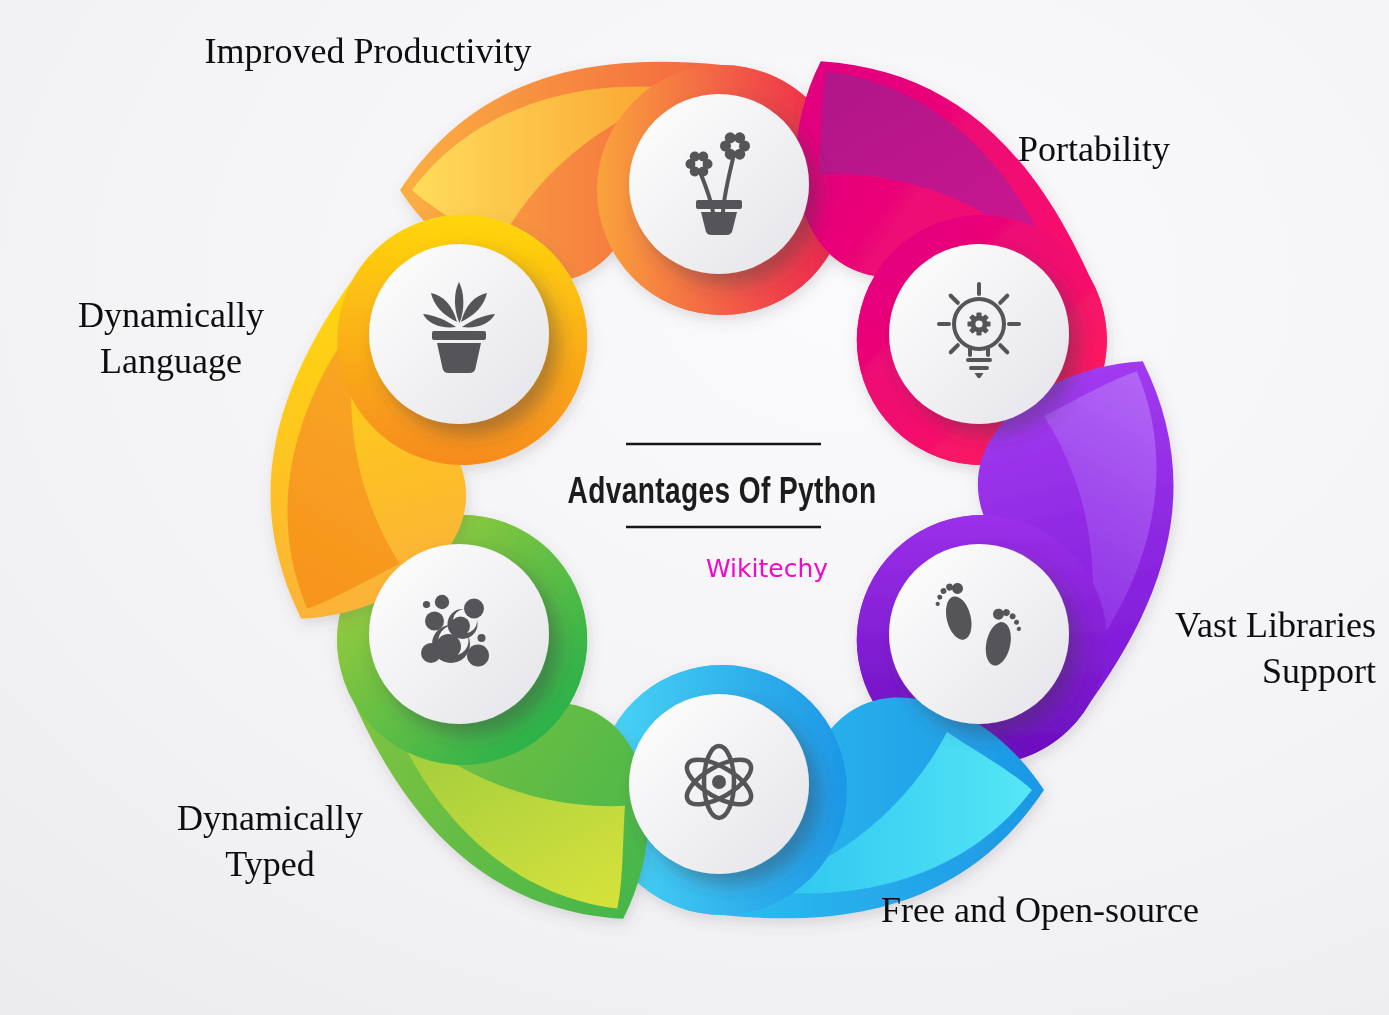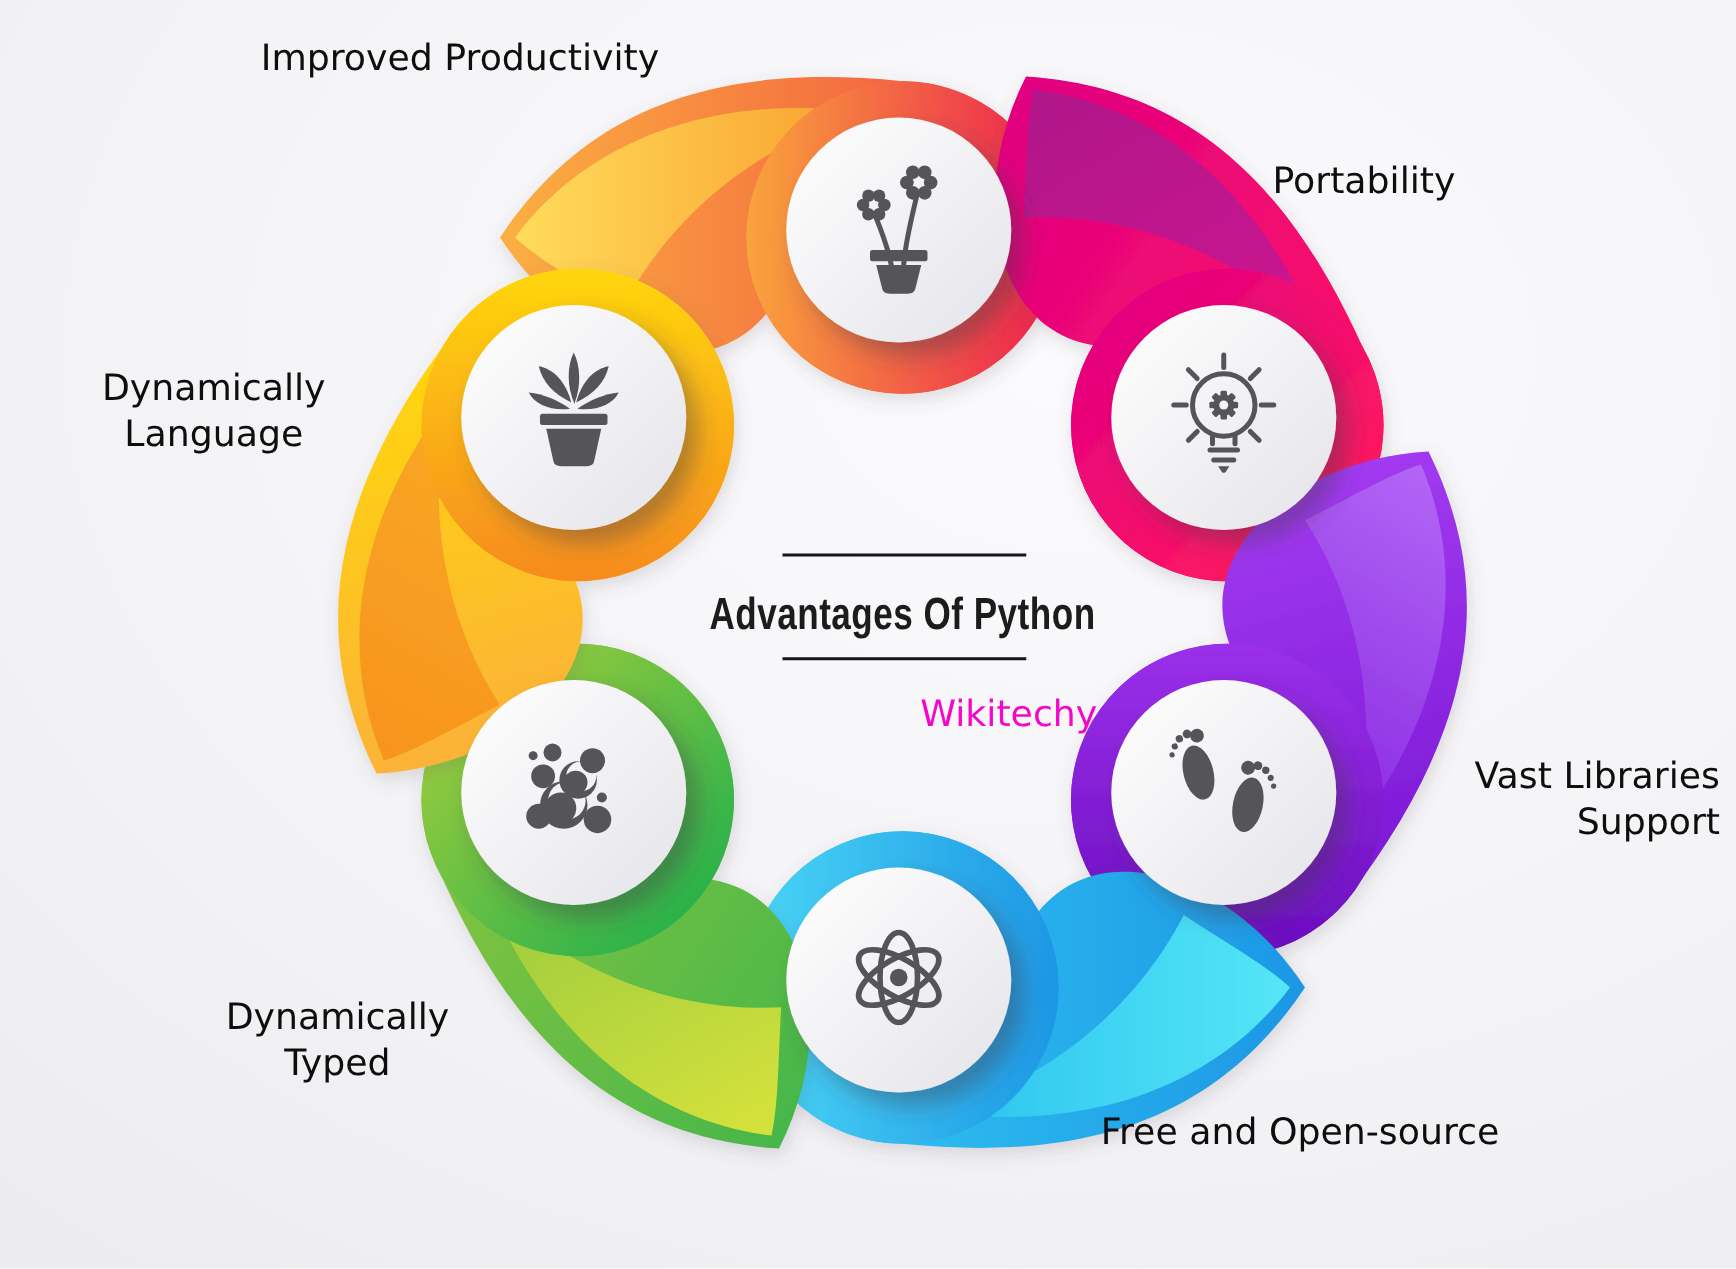--- a/index.html
+++ b/index.html
@@ -6,35 +6,36 @@
   body{
     width:1389px;height:1015px;overflow:hidden;
     font-family:"DejaVu Sans","Liberation Sans",sans-serif;
   }
   #stage{
     position:relative;width:1389px;height:1015px;
     background:radial-gradient(120% 120% at 62% 28%, #fbfafc 0%, #f3f2f5 48%, #e7e6ea 100%);
   }
   #diagram{position:absolute;left:0;top:0;}
   .label{
-    position:absolute;color:#0e0e0e;font-size:29px;line-height:1.28;
+    position:absolute;color:#0e0e0e;font-size:36px;line-height:1.28;
     text-align:center;
+    font-family:Liberation Serif, serif;
   }
   .nowrap{white-space:nowrap;}
   .center-x{transform:translateX(-50%);}
   #title{
     position:absolute;left:722px;top:470px;
     transform:translateX(-50%) scaleX(0.78);
     font-family:"Liberation Sans","DejaVu Sans",sans-serif;
     font-weight:bold;font-size:36px;color:#1c1c1c;white-space:nowrap;
     letter-spacing:0.5px;
   }
   #brand{
-    position:absolute;left:807px;top:554px;transform:translateX(-50%);
-    font-size:29px;color:#f307c9;white-space:nowrap;
+    position:absolute;left:767px;top:554px;transform:translateX(-50%);
+    font-size:25px;color:#f307c9;white-space:nowrap;
   }
 </style>
 </head>
 <body>
 
 <div id="stage">
 
 <svg id="diagram" width="1389" height="1015" viewBox="0 0 1389 1015">
   <defs>
     <filter id="petalSh" x="-40%" y="-40%" width="180%" height="180%">

